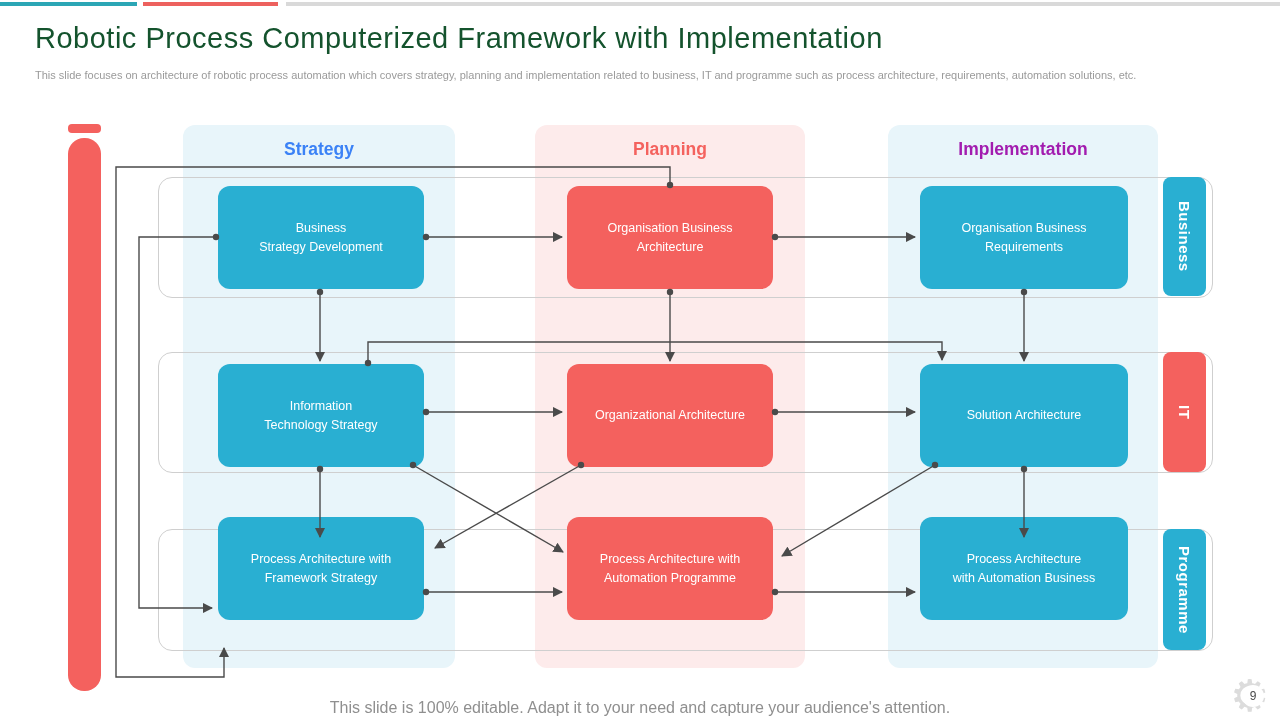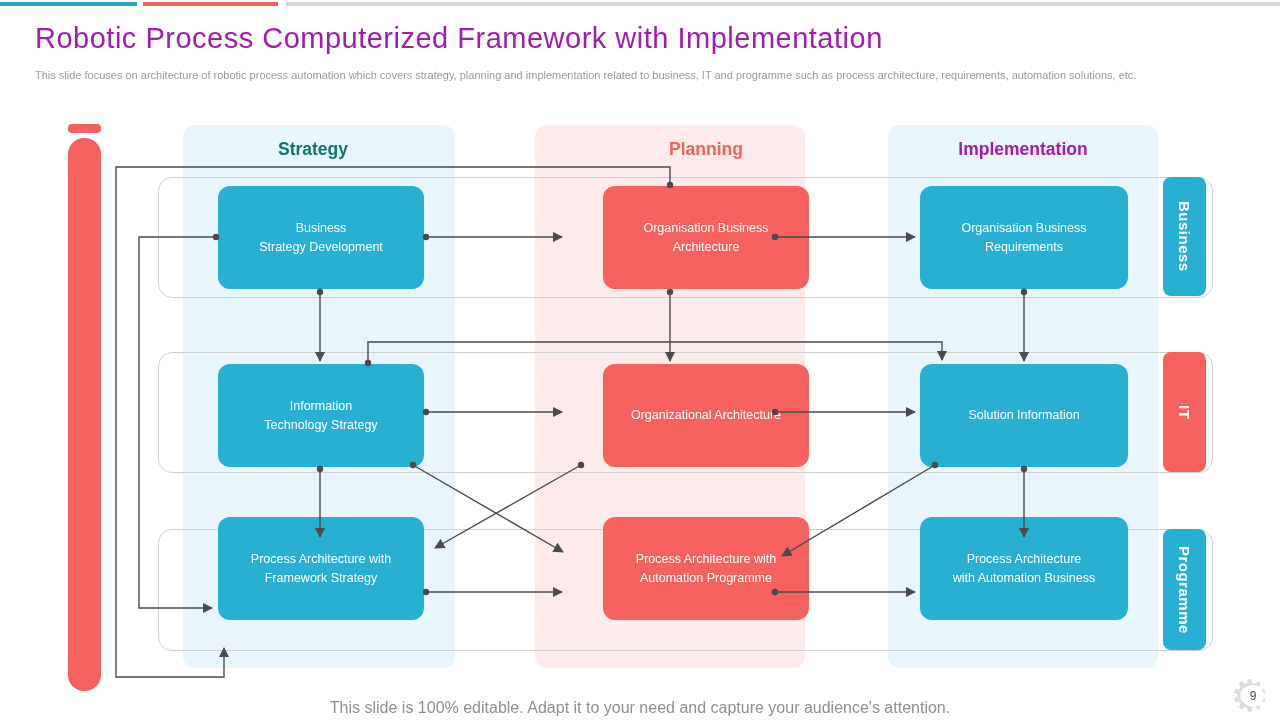--- a/index.html
+++ b/index.html
@@ -6,36 +6,36 @@
   body{
     width:1280px;height:720px;position:relative;overflow:hidden;
     background:#ffffff;font-family:"Liberation Sans", sans-serif;
   }
   
   .accent{position:absolute;top:2px;height:4px;}
   .accent.teal{left:0;width:137px;background:#2BA6B5;}
   .accent.red{left:143px;width:135px;background:#ED615E;}
   .accent.gray{left:286px;width:994px;background:#D9D9D9;}
 
-  .title{position:absolute;left:35px;top:22px;font-size:29px;color:#a21caf;
+  .title{position:absolute;left:35px;top:22px;font-size:29px;color:#14532d;
     font-weight:400;letter-spacing:0.5px;white-space:nowrap;}
   .subtitle{position:absolute;left:35px;top:69px;font-size:11px;color:#9a9a9a;white-space:nowrap;}
 
   
   .redbar-cap{position:absolute;left:68px;top:124px;width:33px;height:9px;border-radius:4px;background:#F4615E;}
   .redbar{position:absolute;left:68px;top:138px;width:33px;height:553px;border-radius:16px;background:#F4615E;}
 
   
   .band{position:absolute;top:125px;height:543px;border-radius:12px;z-index:1;}
   .band.b1{left:183px;width:272px;background:#E8F5FA;}
   .band.b2{left:535px;width:270px;background:#FDEBEB;}
   .band.b3{left:888px;width:270px;background:#E8F5FA;}
   .col-header{position:absolute;top:136px;height:26px;display:flex;align-items:center;justify-content:center;
     font-size:17.5px;font-weight:bold;z-index:2;}
-  .col-header.c1{left:177px;width:272px;color:#0f766e;}
+  .col-header.c1{left:183px;width:272px;color:#3b82f6;}
   .col-header.c2{left:535px;width:270px;color:#F4625E;}
   .col-header.c3{left:888px;width:270px;color:#a21caf;}
 
   
   .row-box{position:absolute;left:158px;width:1053px;border:1px solid #cfcfcf;border-radius:14px;z-index:2;}
   .row-box.r1{top:177px;height:119px;}
   .row-box.r2{top:352px;height:119px;}
   .row-box.r3{top:529px;height:120px;}
 
   
@@ -45,21 +45,21 @@
   .tab.t1{top:177px;height:119px;background:#29AFD2;}
   .tab.t2{top:352px;height:120px;background:#F4615E;}
   .tab.t3{top:529px;height:121px;background:#29AFD2;}
 
   
   .node{position:absolute;width:206px;height:103px;border-radius:12px;z-index:4;color:#fff;
     display:flex;flex-direction:column;align-items:center;justify-content:center;
     text-align:center;font-size:12.5px;line-height:1.45;}
   .node.blue{background:#29AFD2;}
   .node.red{background:#F4615E;}
-  .c1{left:218px;} .c2{left:567px;margin-left:36px;} .c3{left:920px;}
+  .c1{left:218px;} .c2{left:567px;} .c3{left:920px;}
   .r1{top:186px;} .r2{top:364px;} .r3{top:517px;}
   .node.c3{width:208px;}
 
   
   svg.overlay{position:absolute;left:0;top:0;z-index:5;pointer-events:none;}
 
   
   .footer-note{position:absolute;left:0;top:699px;width:1280px;text-align:center;
     font-size:16px;color:#8f8f8f;}
   .gear-wrap{position:absolute;left:1230px;top:672px;width:48px;height:48px;z-index:6;}
@@ -110,21 +110,21 @@
 </div>
 <div class="node blue c1 r2">
   <span>Information</span>
   <span>Technology Strategy</span>
 </div>
 <div class="node red c2 r2">
   <span>Organizational Architecture</span>
   <span></span>
 </div>
 <div class="node blue c3 r2">
-  <span>Solution Information</span>
+  <span>Solution Architecture</span>
   <span></span>
 </div>
 <div class="node blue c1 r3">
   <span>Process Architecture with</span>
   <span>Framework Strategy</span>
 </div>
 <div class="node red c2 r3">
   <span>Process Architecture with</span>
   <span>Automation Programme</span>
 </div>

